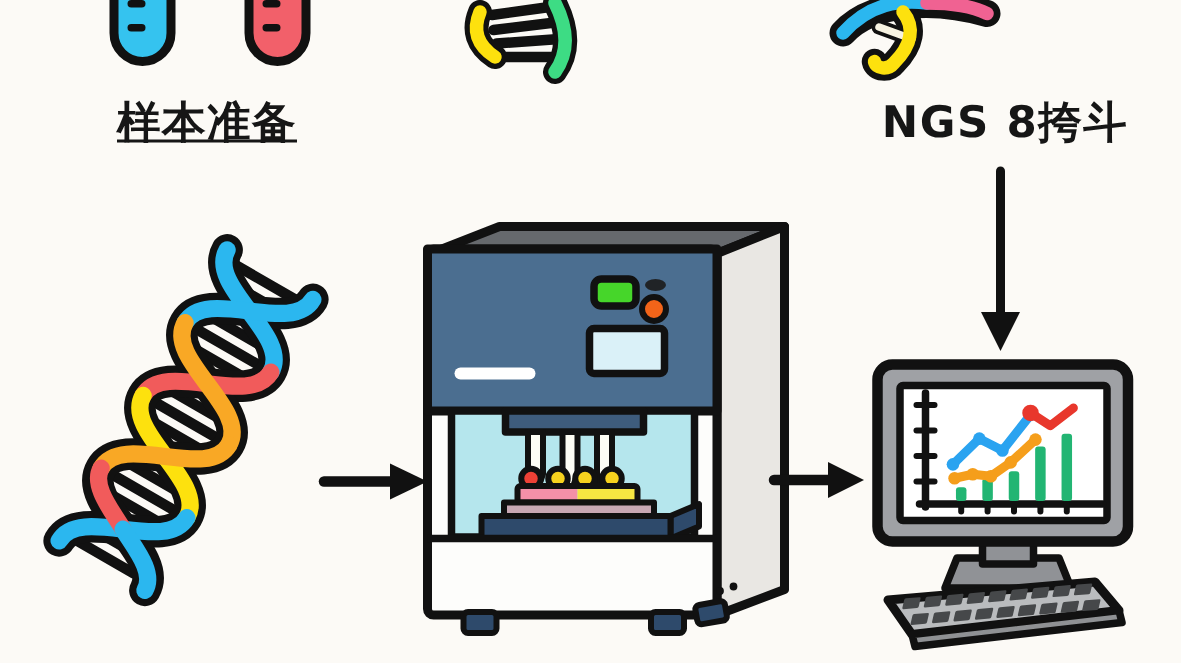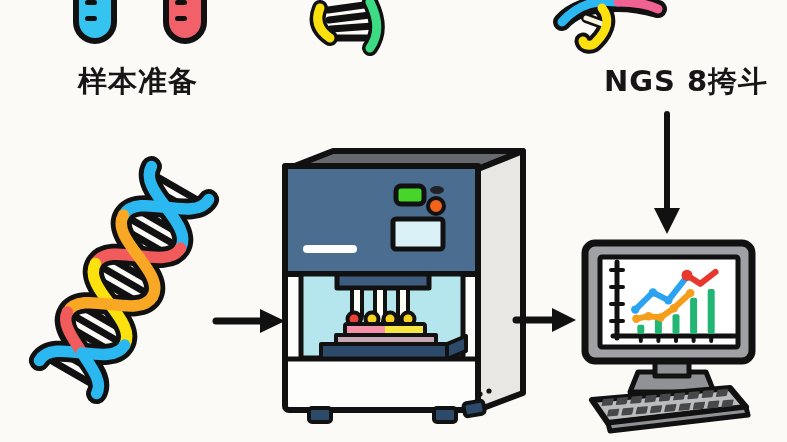--- a/index.html
+++ b/index.html
@@ -56,22 +56,22 @@
       <path d="M 12,22 C 30,2 70,-2 108,9" stroke="#111" stroke-width="18"></path>
       <path d="M 52,8 C 60,18 58,30 46,42 C 42,47 34,46 33,41" stroke="#111" stroke-width="17"></path>
       <line x1="36" y1="18" x2="58" y2="26" stroke="#111" stroke-width="10"></line>
       <line x1="36" y1="18" x2="58" y2="26" stroke="#f7f3e2" stroke-width="5"></line>
       <path d="M 12,22 C 30,2 50,0 68,2" stroke="#2bb7ef" stroke-width="9"></path>
       <path d="M 68,2 C 85,2 98,4 108,9" stroke="#f06292" stroke-width="9"></path>
       <path d="M 52,8 C 60,18 58,30 46,42 C 42,47 34,46 33,41" stroke="#fde10e" stroke-width="9"></path>
     </g>
   </svg>
 
-  <div class="step-label" style="left:48px;top:62px;width:180px;">样本准备</div>
-  <div class="step-label" style="left:580px;top:62px;width:180px;margin-left:16px;">NGS 8挎斗</div>
+  <div class="step-label" style="left:48px;top:62px;width:180px;text-decoration:underline;">样本准备</div>
+  <div class="step-label" style="left:580px;top:62px;width:180px;">NGS 8挎斗</div>
 
   <svg class="abs" style="left:650px;top:108px;" width="34" height="128">
     <line x1="17" y1="6" x2="17" y2="102" stroke="#111" stroke-width="6" stroke-linecap="round"></line>
     <polygon points="4,100 30,100 17,126" fill="#111"></polygon>
   </svg>
 
   <svg class="abs" style="left:20px;top:175px;" width="200" height="240">
     <g transform="rotate(30 100 112)">
       <g transform="translate(-5,-8)">
 

